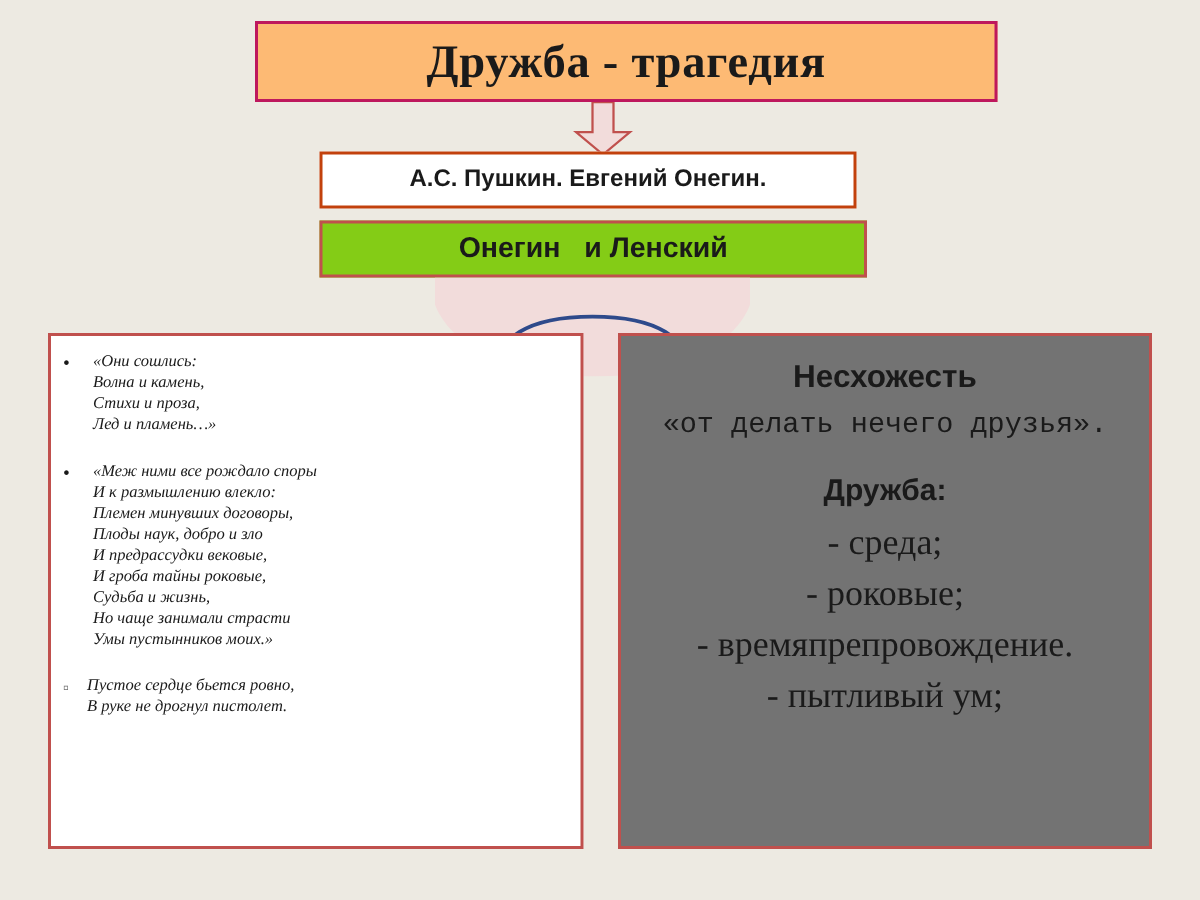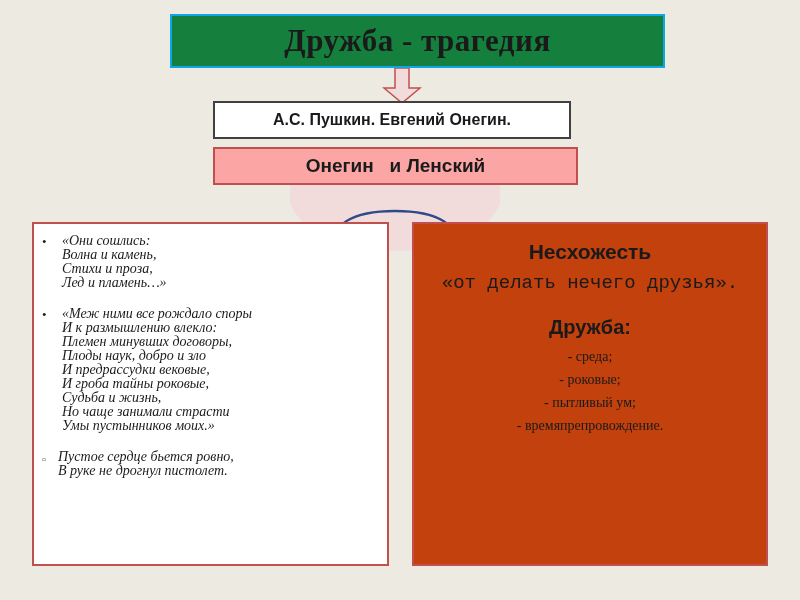--- a/index.html
+++ b/index.html
@@ -22,22 +22,22 @@
     height: 600px;
   }
 
   
   .title-box {
     position: absolute;
     left: 170px;
     top: 14px;
     width: 495px;
     height: 54px;
-    border: 2px solid #0ea5e9;
-    background: #15803d;
+    border: 2px solid #be185d;
+    background: #fdba74;
     box-sizing: border-box;
     display: flex;
     align-items: center;
     justify-content: center;
   }
   .title-text {
     font-family: "Liberation Serif", serif;
     font-size: 31px;
     font-weight: bold;
     color: #1A1A1A;
@@ -54,21 +54,21 @@
     height: 36px;
   }
 
   
   .sub1-box {
     position: absolute;
     left: 213px;
     top: 101px;
     width: 358px;
     height: 38px;
-    border: 2px solid #404040;
+    border: 2px solid #c2410c;
     background: #FFFFFF;
     box-sizing: border-box;
     display: flex;
     align-items: center;
     justify-content: center;
   }
   .sub1-text {
     font-family: "Liberation Sans", sans-serif;
     font-size: 16px;
     font-weight: bold;
@@ -77,21 +77,21 @@
   }
 
   
   .sub2-box {
     position: absolute;
     left: 213px;
     top: 147px;
     width: 365px;
     height: 38px;
     border: 2px solid #C0504D;
-    background: #fca5a5;
+    background: #84cc16;
     box-sizing: border-box;
     display: flex;
     align-items: center;
     justify-content: center;
   }
   .sub2-text {
     font-family: "Liberation Sans", sans-serif;
     font-size: 19px;
     font-weight: bold;
     color: #1A1A1A;
@@ -130,21 +130,21 @@
     font-size: 13px;
     line-height: 14px;
     color: #1A1A1A;
     text-align: left;
     padding-top: 1px;
   }
   .bullet-body {
     flex: 1 1 auto;
     font-family: "Liberation Serif", serif;
     font-style: italic;
-    font-size: 14px;
+    font-size: 11px;
     line-height: 14px;
     color: #1A1A1A;
     white-space: pre-line;
   }
   .bullet-body.indent-1 { padding-left: 4px; }
   .bullet-gap { height: 13px; }
   .sq-bullet {
     flex: 0 0 auto;
     width: 16px;
     font-size: 11px;
@@ -154,21 +154,21 @@
   }
 
   
   .right-box {
     position: absolute;
     left: 412px;
     top: 222px;
     width: 356px;
     height: 344px;
     border: 2px solid #C0504D;
-    background: #c2410c;
+    background: #737373;
     box-sizing: border-box;
     padding: 14px 10px 8px 10px;
     text-align: center;
   }
   .r-heading {
     font-family: "Liberation Sans", sans-serif;
     font-size: 21px;
     font-weight: bold;
     color: #1A1A1A;
     margin: 2px 0 8px 0;
@@ -181,21 +181,21 @@
   }
   .r-sub {
     font-family: "Liberation Sans", sans-serif;
     font-size: 20px;
     font-weight: bold;
     color: #1A1A1A;
     margin-bottom: 10px;
   }
   .r-item {
     font-family: "Liberation Serif", serif;
-    font-size: 14px;
+    font-size: 24px;
     color: #1A1A1A;
     margin: 7px 0;
   }
 </style>
 </head>
 <body>
 
 <div class="slide">
 
   <div class="title-box">
@@ -257,17 +257,17 @@
     </div>
 
   </div>
 
   <div class="right-box">
     <div class="r-heading">Несхожесть</div>
     <div class="r-quote">«от делать нечего друзья».</div>
     <div class="r-sub">Дружба:</div>
     <div class="r-item">- среда;</div>
     <div class="r-item">- роковые;</div>
+    <div class="r-item">- времяпрепровождение.</div>
     <div class="r-item">- пытливый ум;</div>
-    <div class="r-item">- времяпрепровождение.</div>
   </div>
 
 </div>
 
 </body></html>

